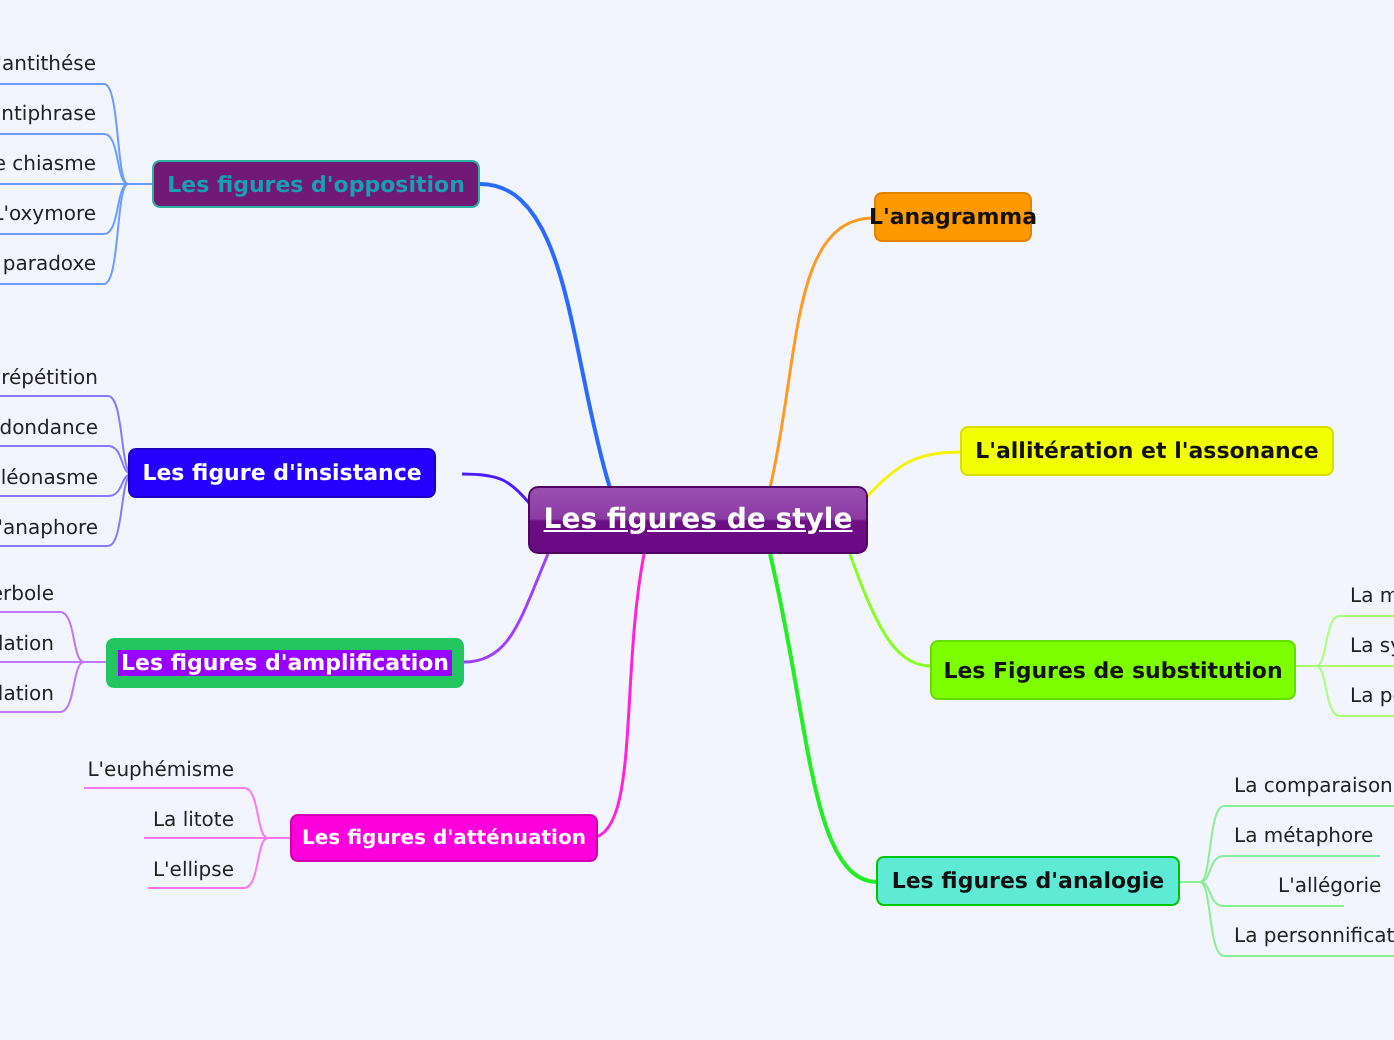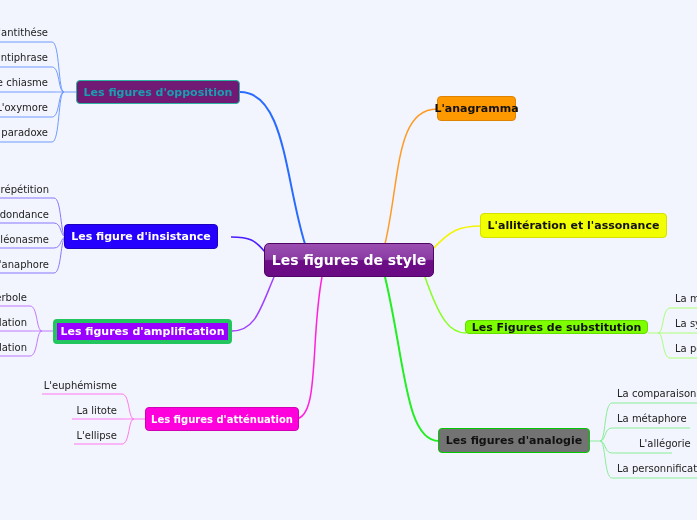--- a/index.html
+++ b/index.html
@@ -12,21 +12,21 @@
   .node {
     position:absolute; box-sizing:border-box;
     border-radius:4px; font-weight:bold; font-size:11px;
     display:flex; align-items:center; justify-content:center;
     white-space:nowrap; cursor:pointer;
   }
   .center {
     left:264px; top:243px; width:170px; height:34px;
     background:linear-gradient(#9a4fb0 0%, #8a3ba3 48%, #6c0e86 52%, #6a0a84 100%);
     border:1px solid #4f0466; border-radius:5px;
-    color:#fff; font-size:14px; 
+    color:#fff; font-size:14px; text-decoration:underline;
   }
   .leaf {
     position:absolute; font-size:10px; color:#222; white-space:nowrap;
     cursor:pointer;
   }
   .leaf.r { text-align:right; }
 </style>
 </head>
 <body>
 
@@ -85,27 +85,27 @@
     <path d="M600,441 C606,441 604,428 612,428 L690,428"></path>
     <path d="M600,441 C606,441 604,453 612,453 L672,453"></path>
     <path d="M600,441 C606,441 604,478 612,478 L697,478"></path>
   </g>
 </svg>
 
 <div class="node center">Les figures de style</div>
 
 <div class="node" style="left:76px;top:80px;width:164px;height:24px;background:#701a75;border:1px solid #2bb3a0;color:#1a9fb0;">Les figures d'opposition</div>
 <div class="node" style="left:64px;top:224px;width:154px;height:25px;background:#2600ff;border:1px solid #1d00c0;color:#fff;">Les figure d'insistance</div>
-<div class="node" style="left:53px;top:319px;width:179px;height:25px;background:#9900ff;border:4px solid #22c55e;color:#fff;">Les figures d'amplification</div>
+<div class="node" style="left:53px;top:319px;width:179px;height:25px;background:#9900ff;border:6px solid #22c55e;color:#fff;">Les figures d'amplification</div>
 <div class="node" style="left:145px;top:407px;width:154px;height:24px;background:#ff00dd;border:1px solid #d000b5;color:#fff;font-size:10px;">Les figures d'atténuation</div>
 
 <div class="node" style="left:437px;top:96px;width:79px;height:25px;background:#ff9900;border:1px solid #e08400;color:#111;">L'anagramma</div>
 <div class="node" style="left:480px;top:213px;width:187px;height:25px;background:#f2ff00;border:1px solid #d6e000;color:#111;">L'allitération et l'assonance</div>
-<div class="node" style="left:465px;top:320px;width:183px;height:14px;background:#7dff00;border:1px solid #66dd00;color:#111;">Les Figures de substitution</div>
-<div class="node" style="left:438px;top:428px;width:152px;height:25px;background:#737373;border:1px solid #00c800;color:#111;">Les figures d'analogie</div>
+<div class="node" style="left:465px;top:320px;width:183px;height:30px;background:#7dff00;border:1px solid #66dd00;color:#111;">Les Figures de substitution</div>
+<div class="node" style="left:438px;top:428px;width:152px;height:25px;background:#5eead4;border:1px solid #00c800;color:#111;">Les figures d'analogie</div>
 
 <div class="leaf r" style="right:649px;top:27px;">L'antithése</div>
 <div class="leaf r" style="right:649px;top:52px;">L'antiphrase</div>
 <div class="leaf r" style="right:649px;top:77px;">Le chiasme</div>
 <div class="leaf r" style="right:649px;top:102px;">L'oxymore</div>
 <div class="leaf r" style="right:649px;top:127px;">Le paradoxe</div>
 
 <div class="leaf r" style="right:648px;top:184px;">La répétition</div>
 <div class="leaf r" style="right:648px;top:209px;">La redondance</div>
 <div class="leaf r" style="right:648px;top:234px;">Le pléonasme</div>

